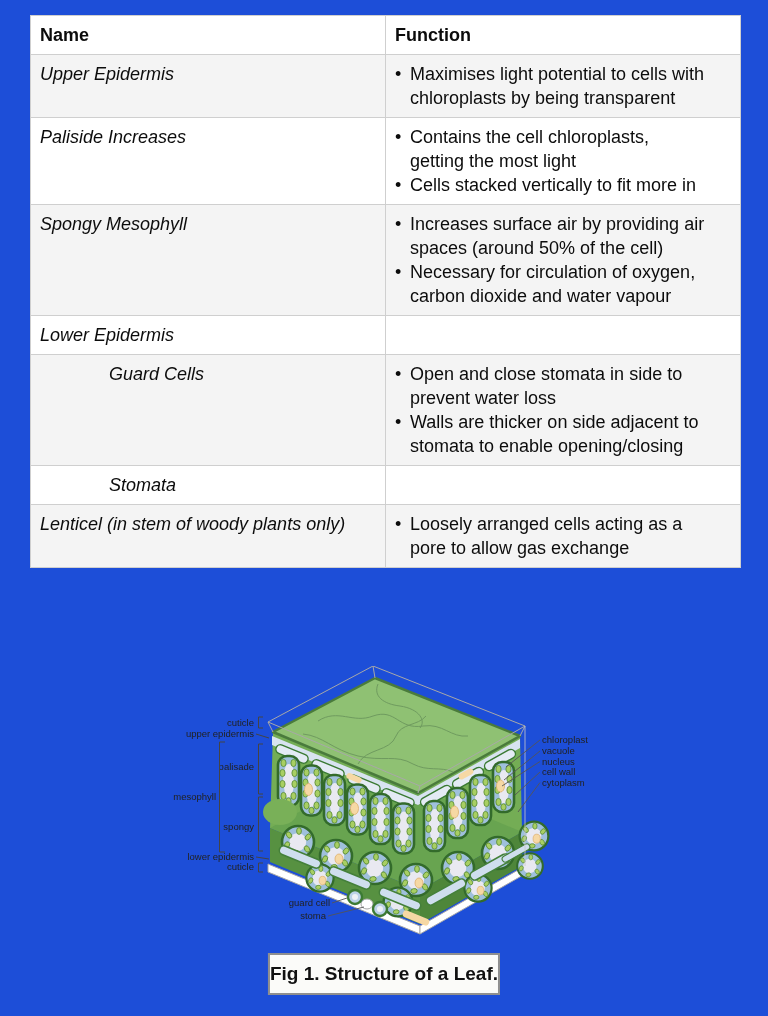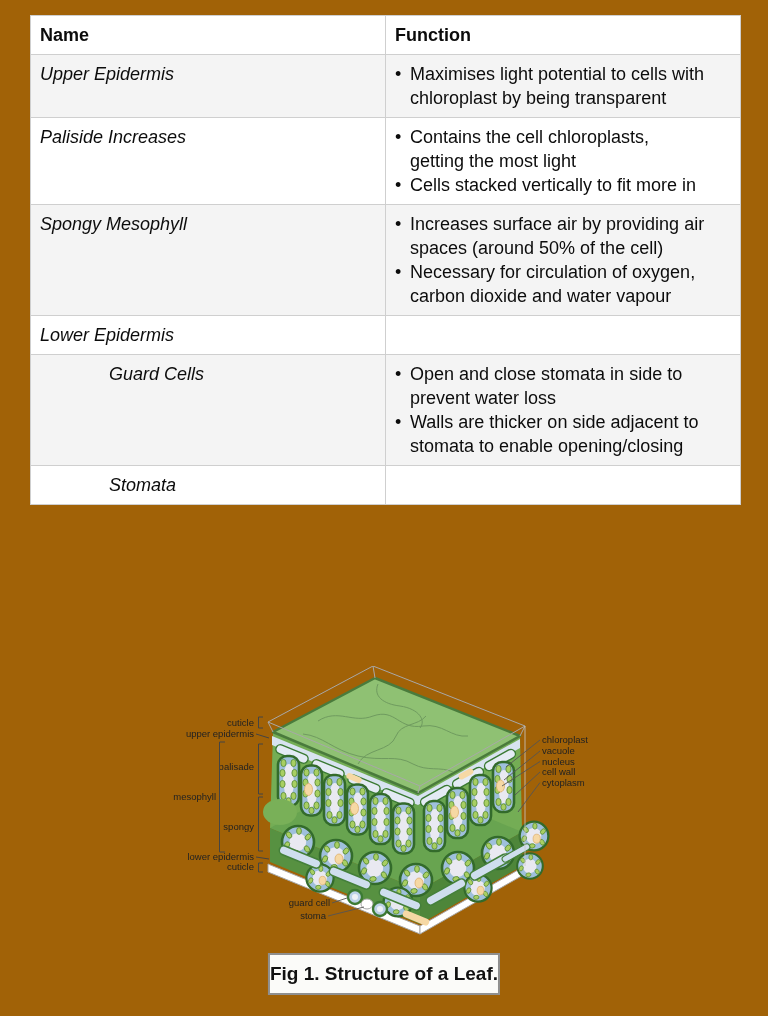--- a/index.html
+++ b/index.html
@@ -1,20 +1,20 @@
 <!DOCTYPE html>
 <html><head>
 <meta charset="utf-8">
 <style>
   html, body { margin: 0; padding: 0; background: #ffffff; }
   .page {
     position: relative;
     width: 768px;
     height: 1016px;
-    background: #a16207;
+    background: #1d4ed8;
     font-family: "Liberation Sans", sans-serif;
     overflow: hidden;
   }
 
   
   table.leaf-table {
     position: absolute;
     top: 15px;
     left: 30px;
     width: 711px;
@@ -80,21 +80,21 @@
       </tr>
     </thead>
     <tbody id="table-body">
 
     <tr>
       <td class="name-cell"><span class="name-text">Upper Epidermis</span></td>
       <td class="func-cell">
             <div class="bullets">
               <div class="bullet-item">
                 <span class="bullet-dot">•</span>
-                <span class="bullet-text">Maximises light potential to cells with chloroplast by being transparent</span>
+                <span class="bullet-text">Maximises light potential to cells with chloroplasts by being transparent</span>
               </div>
             </div>
           </td>
     </tr>
 
     <tr>
       <td class="name-cell"><span class="name-text">Paliside Increases</span></td>
       <td class="func-cell">
             <div class="bullets">
               <div class="bullet-item">
@@ -148,20 +148,31 @@
           </td>
     </tr>
 
     <tr>
       <td class="name-cell indent"><span class="name-text">Stomata</span></td>
       <td class="func-cell">
             <div class="bullets"></div>
           </td>
     </tr>
 
+    <tr>
+      <td class="name-cell"><span class="name-text">Lenticel (in stem of woody plants only)</span></td>
+      <td class="func-cell">
+            <div class="bullets">
+              <div class="bullet-item">
+                <span class="bullet-dot">•</span>
+                <span class="bullet-text">Loosely arranged cells acting as a pore to allow gas exchange</span>
+              </div>
+            </div>
+          </td>
+    </tr>
   </tbody>
   </table>
 
   <div class="diagram">
     <svg width="452" height="292" viewBox="0 0 452 292">
 
       <defs>
         <g id="pcell">
           <rect x="0" y="0" width="21" height="50" rx="9" fill="#9fc0dc" stroke="#336b2b" stroke-width="2.6"></rect>
           <path d="M10.5,8 C15,8 16.5,14 15,20 C17,26 16,34 13,40 C9,44 6.5,40 6.5,34 C4.5,28 4.5,20 6.5,14 C7.5,10 8.5,8 10.5,8 Z" fill="#e9e9f1"></path>

